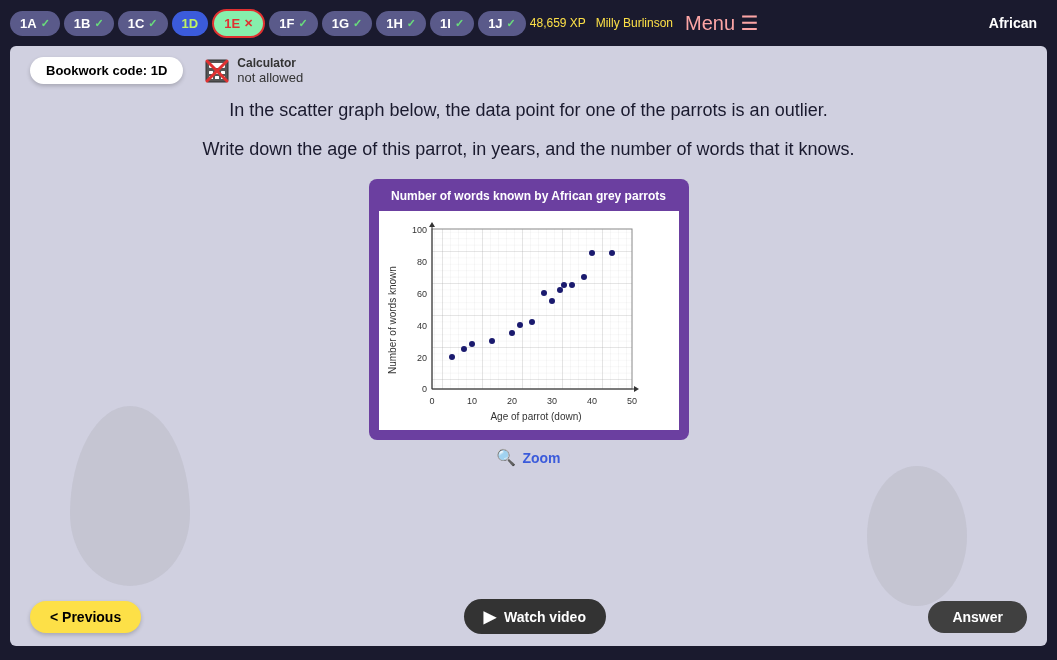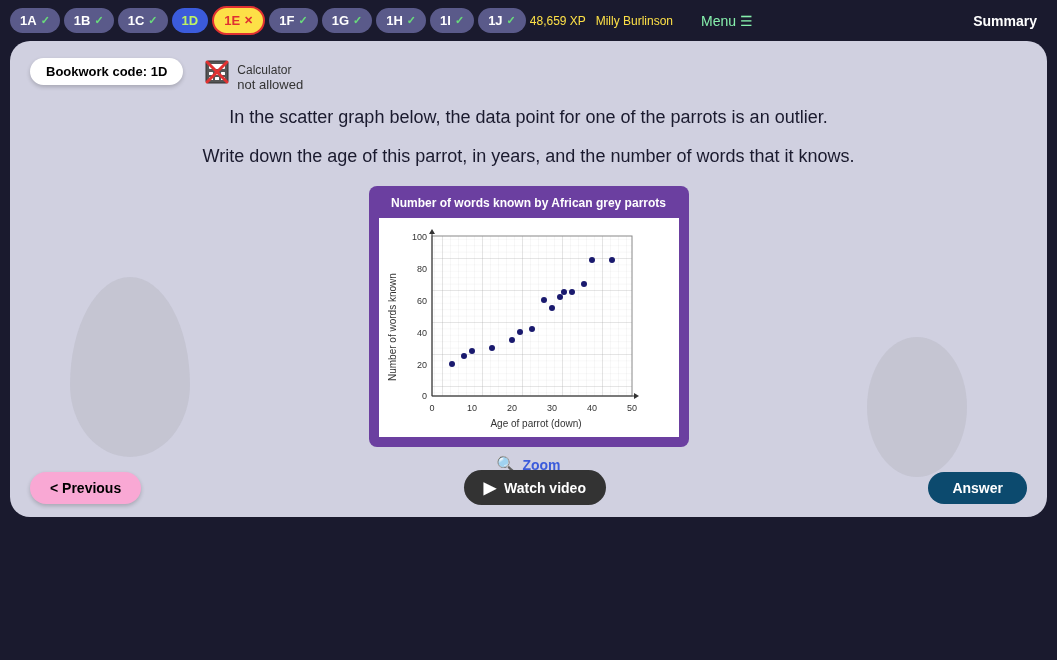--- a/index.html
+++ b/index.html
@@ -39,21 +39,21 @@
       background: #5a5a8a;
       color: white;
     }
 
     .nav-tab.active {
       background: #3b5bdb;
       color: #bef264;
     }
 
     .nav-tab.active-error {
-      background: #fde047;
+      background: #86efac;
       color: #e03131;
       border: 2px solid #e03131;
     }
 
     .nav-tab .check {
       color: #69db7c;
       font-size: 11px;
     }
 
     .nav-tab .cross {
@@ -67,41 +67,40 @@
       color: white;
       border: none;
       font-size: 14px;
       font-weight: bold;
       cursor: pointer;
       padding: 5px 10px;
     }
 
     .menu-btn {
       background: transparent;
-      color: #86efac;
-      border: none;
-      font-size: 14px;
+      color: #fca5a5;
+      border: none;
+      font-size: 20px;
       cursor: pointer;
       padding: 5px 8px;
-      margin-left: 16px;
     }
 
     .xp-user {
       color: #fde047;
       font-size: 12px;
       white-space: nowrap;
     }
 
     
     .main-content {
       background: #d0d0e0;
       margin: 0 10px;
-      border-radius: 20px;
+      border-radius: 6px;
       padding: 10px 20px 10px 20px;
-      height: 476px;
+      height: 600px;
       position: relative;
       overflow: hidden;
     }
 
     
     .bookwork-bar {
       display: flex;
       align-items: center;
       gap: 20px;
       margin-bottom: 12px;
@@ -231,21 +230,21 @@
       display: flex;
       align-items: center;
       justify-content: space-between;
       position: absolute;
       bottom: 12px;
       left: 20px;
       right: 20px;
     }
 
     .prev-btn {
-      background: #f9a8d4;
+      background: #fde047;
       border: none;
       border-radius: 20px;
       padding: 8px 20px;
       font-size: 14px;
       font-weight: bold;
       cursor: pointer;
       display: flex;
       align-items: center;
       gap: 6px;
       box-shadow: 0 2px 4px rgba(0,0,0,0.2);
@@ -259,21 +258,21 @@
       padding: 8px 20px;
       font-size: 14px;
       font-weight: bold;
       cursor: pointer;
       display: flex;
       align-items: center;
       gap: 8px;
     }
 
     .answer-btn {
-      background: #0c4a6e;
+      background: #404040;
       color: white;
       border: none;
       border-radius: 20px;
       padding: 8px 24px;
       font-size: 14px;
       font-weight: bold;
       cursor: pointer;
     }
 
     
@@ -342,21 +341,21 @@
     &nbsp;
     <span>Milly Burlinson</span>
   </span>
 
   <button class="menu-btn">
     <span>Menu</span>
     ☰
   </button>
 
   <button class="summary-btn">
-    <span>Summary</span>
+    <span>African</span>
   </button>
 </div>
 
 <div class="main-content">
 
   <div class="bg-deco" style="bottom: 60px; left: 60px; width: 120px; height: 180px; background: #888; border-radius: 50% 50% 50% 50% / 60% 60% 40% 40%;"></div>
   <div class="bg-deco" style="bottom: 40px; right: 80px; width: 100px; height: 140px; background: #888; border-radius: 50%;"></div>
 
   <div class="bookwork-bar">
     <button class="bookwork-code-btn">
@@ -373,21 +372,21 @@
           <rect x="18" y="14" width="4" height="3" rx="0.5" fill="white"></rect>
           <rect x="6" y="19" width="4" height="3" rx="0.5" fill="white"></rect>
           <rect x="12" y="19" width="4" height="3" rx="0.5" fill="white"></rect>
           <rect x="18" y="19" width="4" height="3" rx="0.5" fill="white"></rect>
 
           <line x1="4" y1="4" x2="24" y2="24" stroke="#e03131" stroke-width="3" stroke-linecap="round"></line>
           <line x1="24" y1="4" x2="4" y2="24" stroke="#e03131" stroke-width="3" stroke-linecap="round"></line>
         </svg>
       </div>
       <div>
-        <div style="font-weight:normal; font-size:12px;margin-top:12px;">Calculator</div>
+        <div style="font-weight:bold; font-size:12px;">Calculator</div>
         <div style="font-size:13px;">not allowed</div>
       </div>
     </div>
   </div>
 
   <div class="question-text">
     <p style="margin-bottom: 12px;">In the scatter graph below, the data point for one of the parrots is an outlier.</p>
     <p>Write down the age of this parrot, in years, and the number of words that it knows.</p>
   </div>
 

